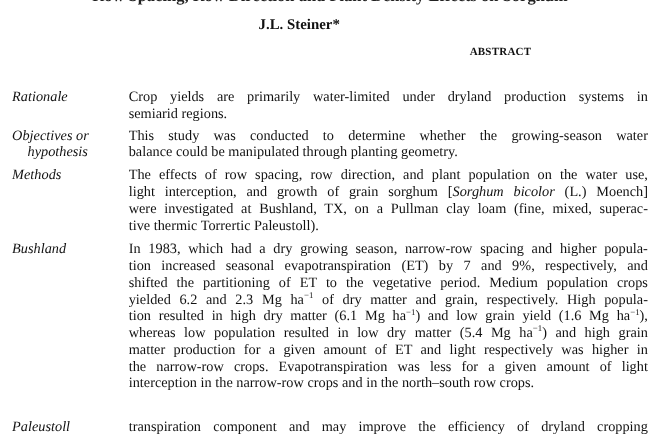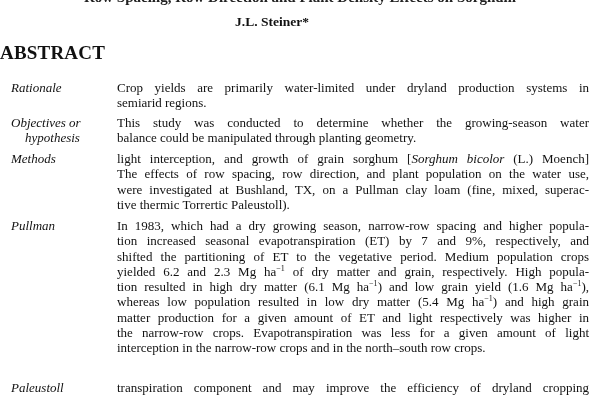--- a/index.html
+++ b/index.html
@@ -10,22 +10,22 @@
   }
   .title-cut {
     position: absolute; top: -11px; left: 0; width: 600px; text-align: center;
     font-weight: bold; font-size: 15px; color: #222; white-space: nowrap;
   }
   .author {
     position: absolute; top: 14px; left: 0; width: 544px; text-align: center;
     font-weight: bold; font-size: 13.5px;
   }
   .abstract-heading {
-    position: absolute; top: 42px; left: 0; width: 483px; text-align: left;
-    font-weight: bold; font-size: 19px; letter-spacing: 0.2px;
+    position: absolute; top: 42px; left: 0; width: 483px; text-align: right;
+    font-weight: bold; font-size: 10px; letter-spacing: 0.2px;
   }
   .section { position: absolute; left: 0; width: 600px; }
   .label {
     position: absolute; left: 11px; width: 100px; font-style: italic;
     font-size: 13px; line-height: 15.3px;
   }
   .label .indent { display: block; padding-left: 14px; }
   .body {
     position: absolute; left: 117px; width: 472px; font-size: 13px;
     line-height: 15.3px; text-align: justify; hyphens: manual;
@@ -57,29 +57,29 @@
   </div>
   <div class="body">
     <span class="line">This study  was conducted to determine whether the growing-season water</span>
     <span class="line last">balance could be manipulated through planting geometry.</span>
   </div>
 </div>
 
 <div class="section" style="top:151px;">
   <div class="label">Methods</div>
   <div class="body">
+    <span class="line">The effects of row spacing, row direction, and plant population on the water use,</span>
     <span class="line"><span>light interception, and growth of grain sorghum [</span><i>Sorghum bicolor</i><span> (L.) Moench]</span></span>
-    <span class="line">The effects of row spacing, row direction, and plant population on the water use,</span>
     <span class="line">were investigated at Bushland, TX, on a Pullman clay loam (fine, mixed, superac-</span>
     <span class="line last">tive thermic Torrertic Paleustoll).</span>
   </div>
 </div>
 
 <div class="section" style="top:218px;">
-  <div class="label">Pullman</div>
+  <div class="label">Bushland</div>
   <div class="body">
     <span class="line">In 1983, which had a dry growing season, narrow-row spacing and higher popula-</span>
     <span class="line">tion increased seasonal evapotranspiration (ET) by 7 and 9%, respectively, and</span>
     <span class="line">shifted the partitioning of ET to the vegetative period. Medium population crops</span>
     <span class="line"><span>yielded 6.2 and 2.3 Mg ha</span><sup>−1</sup><span> of dry matter and grain, respectively. High popula-</span></span>
     <span class="line"><span>tion resulted in high dry matter (6.1 Mg ha</span><sup>−1</sup><span>) and low grain yield (1.6 Mg ha</span><sup>−1</sup><span>),</span></span>
     <span class="line"><span>whereas low population resulted in low dry matter (5.4 Mg ha</span><sup>−1</sup><span>) and high grain</span></span>
     <span class="line">matter production for a given amount of ET and light respectively was higher in</span>
     <span class="line">the narrow-row crops. Evapotranspiration was less for a given amount of light</span>
     <span class="line last">interception in the narrow-row crops and in the north–south row crops.</span>

